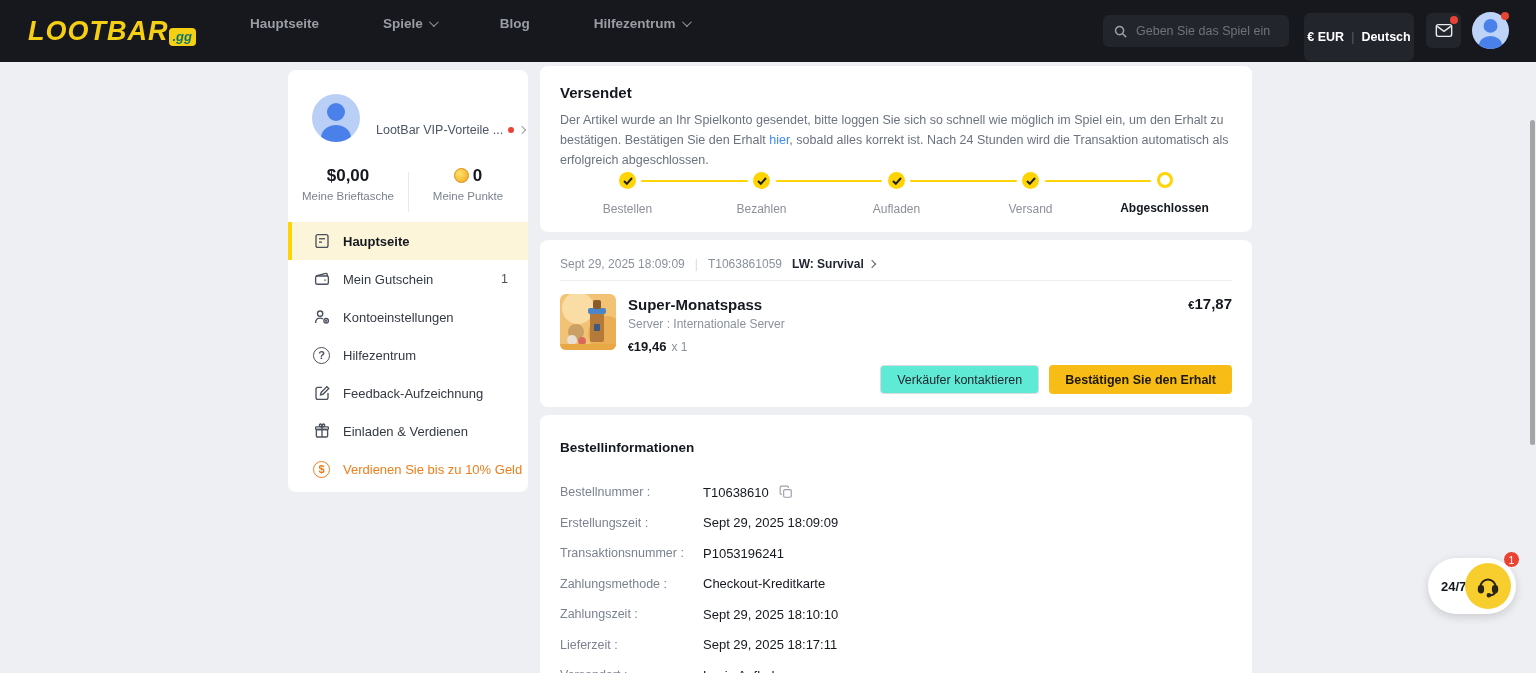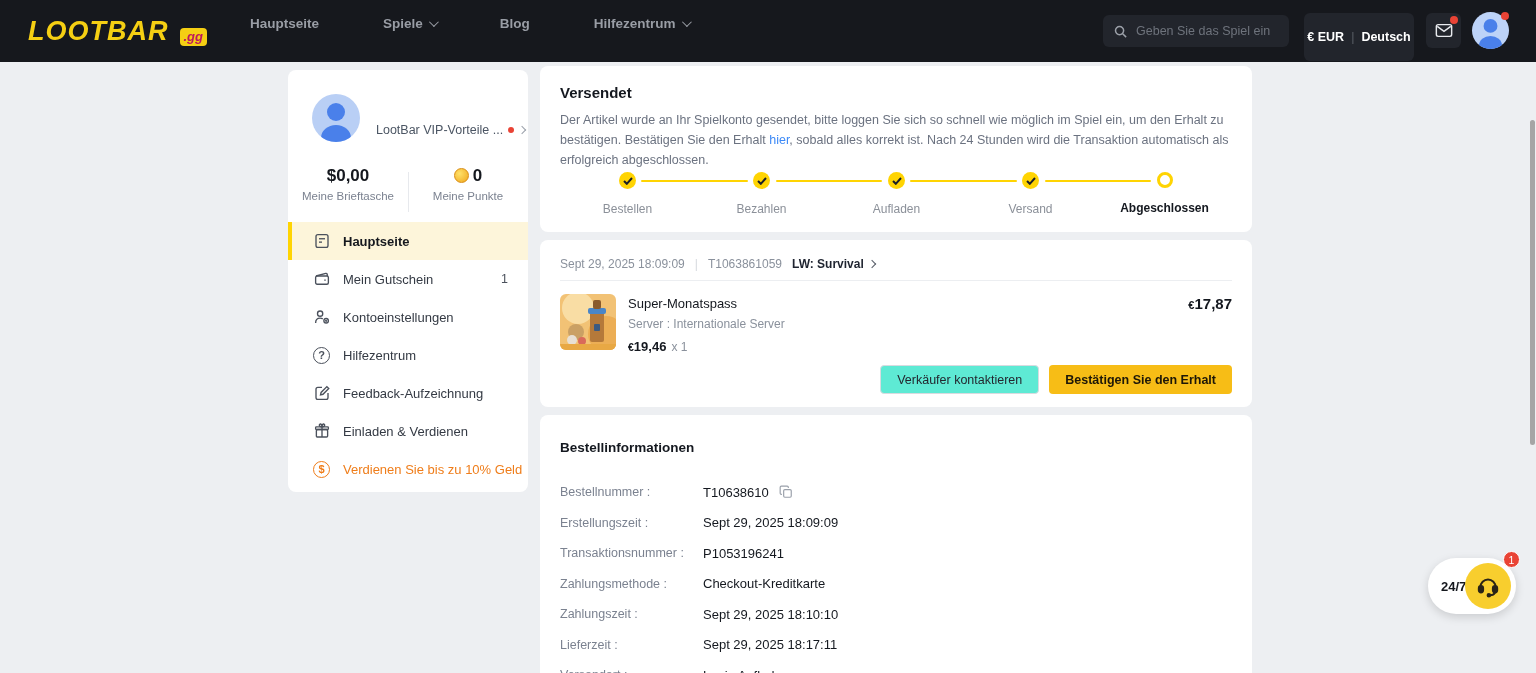--- a/index.html
+++ b/index.html
@@ -4,21 +4,21 @@
 <style>
   * { margin:0; padding:0; box-sizing:border-box; }
   html,body { width:1536px; height:673px; overflow:hidden; }
   body { font-family:"Liberation Sans", sans-serif; background:#edeff2; color:#1b1f27; }
   #app { position:relative; width:1536px; height:673px; }
 
   
   .header { position:absolute; left:0; top:0; width:1536px; height:62px; background:#16181d; }
   .logo { position:absolute; left:28px; top:14px; display:flex; align-items:center; cursor:pointer; }
   .logo-text { font-style:italic; font-weight:900; font-size:27px; letter-spacing:1px; color:#f5cf13; line-height:34px; transform:scaleY(1.05); }
-  .logo-badge { margin-left:12px; background:#f5cf13; color:#be185d; font-style:italic; font-weight:900; font-size:13px; padding:1px 4px 2px 3px; border-radius:4px; transform:translateY(6px); }
+  .logo-badge { margin-left:1px; background:#f5cf13; color:#0f766e; font-style:italic; font-weight:900; font-size:13px; padding:1px 4px 2px 3px; border-radius:4px; transform:translateY(6px); }
   .nav { position:absolute; left:250px; top:0; height:46px; display:flex; align-items:center; gap:64px;font-weight:bold; }
   .nav-item { display:flex; align-items:center; gap:6px; color:#999da5; font-size:13.5px; cursor:pointer; white-space:nowrap; }
   .chev { width:7px; height:7px; border-right:1.6px solid #999da5; border-bottom:1.6px solid #999da5; transform:rotate(45deg) translateY(-2px); display:inline-block; }
   .searchbox { position:absolute; left:1103px; top:15px; width:186px; height:32px; background:#22252c; border-radius:6px; display:flex; align-items:center; padding:0 10px; gap:8px; }
   .searchbox input { background:transparent; border:none; outline:none; color:#c8ccd2; font-size:12.5px; width:140px; font-family:"Liberation Sans", sans-serif; }
   .searchbox input::placeholder { color:#6e737c; }
   .pill-lang { position:absolute; left:1304px; top:13px; width:110px; height:48px; background:#22252c; border-radius:6px; display:flex; align-items:center; justify-content:center; gap:7px; color:#fff; font-size:12.5px; font-weight:bold; cursor:pointer; }
   .pill-sep { color:#5a5e66; font-weight:normal; }
   .mail-btn { position:absolute; left:1426px; top:13px; width:35px; height:35px; background:#22252c; border-radius:6px; display:flex; align-items:center; justify-content:center; cursor:pointer; }
   .dot-red { position:absolute; width:8px; height:8px; background:#e94335; border-radius:50%; }
@@ -63,21 +63,21 @@
   .step-line { position:absolute; top:8px; height:2px; background:#ffd402; border-radius:1px; }
 
   
   .order-card { left:540px; top:240px; width:712px; height:167px; }
   .oc-head { position:absolute; left:20px; top:17px; display:flex; align-items:center; gap:10px; font-size:12px; color:#8a919c; }
   .oc-sep { color:#d6d9de; }
   .oc-game { color:#1f2430; font-weight:bold; cursor:pointer; display:flex; align-items:center; gap:5px; }
   .oc-chev { width:6px; height:6px; border-right:1.5px solid #555b66; border-bottom:1.5px solid #555b66; transform:rotate(-45deg); display:inline-block; }
   .oc-divider { position:absolute; left:20px; top:40px; width:672px; height:1px; background:#eceef1; }
   .oc-thumb { position:absolute; left:20px; top:54px; width:56px; height:56px; border-radius:6px; overflow:hidden; }
-  .oc-name { position:absolute; left:88px; top:56px; font-size:13px; font-weight:normal; color:#14181f; }
+  .oc-name { position:absolute; left:88px; top:56px; font-size:15px; font-weight:bold; color:#14181f; }
   .oc-server { position:absolute; left:88px; top:77px; font-size:12px; color:#8a919c; }
   .oc-price { position:absolute; left:88px; top:99px; font-size:13px; color:#14181f; font-weight:bold; }
   .oc-price .cur { font-size:10.5px; font-weight:bold; }
   .oc-qty { font-size:12px; color:#8a919c; font-weight:normal; margin-left:5px; }
   .oc-total { position:absolute; right:20px; top:55px; font-size:15px; font-weight:bold; color:#14181f; }
   .oc-total .cur { font-size:11px; }
   .oc-btns { position:absolute; right:20px; top:125px; display:flex; gap:10px; }
   .btn { height:29px; border-radius:4px; font-size:12.5px; padding:0 16px; display:flex; align-items:center; cursor:pointer; font-family:"Liberation Sans", sans-serif; }
   .btn-outline { background:#5eead4; border:1px solid #d8dbe0; color:#23272f; }
   .btn-gold { background:#f7bd16; border:none; color:#1d1708; font-weight:bold; }

